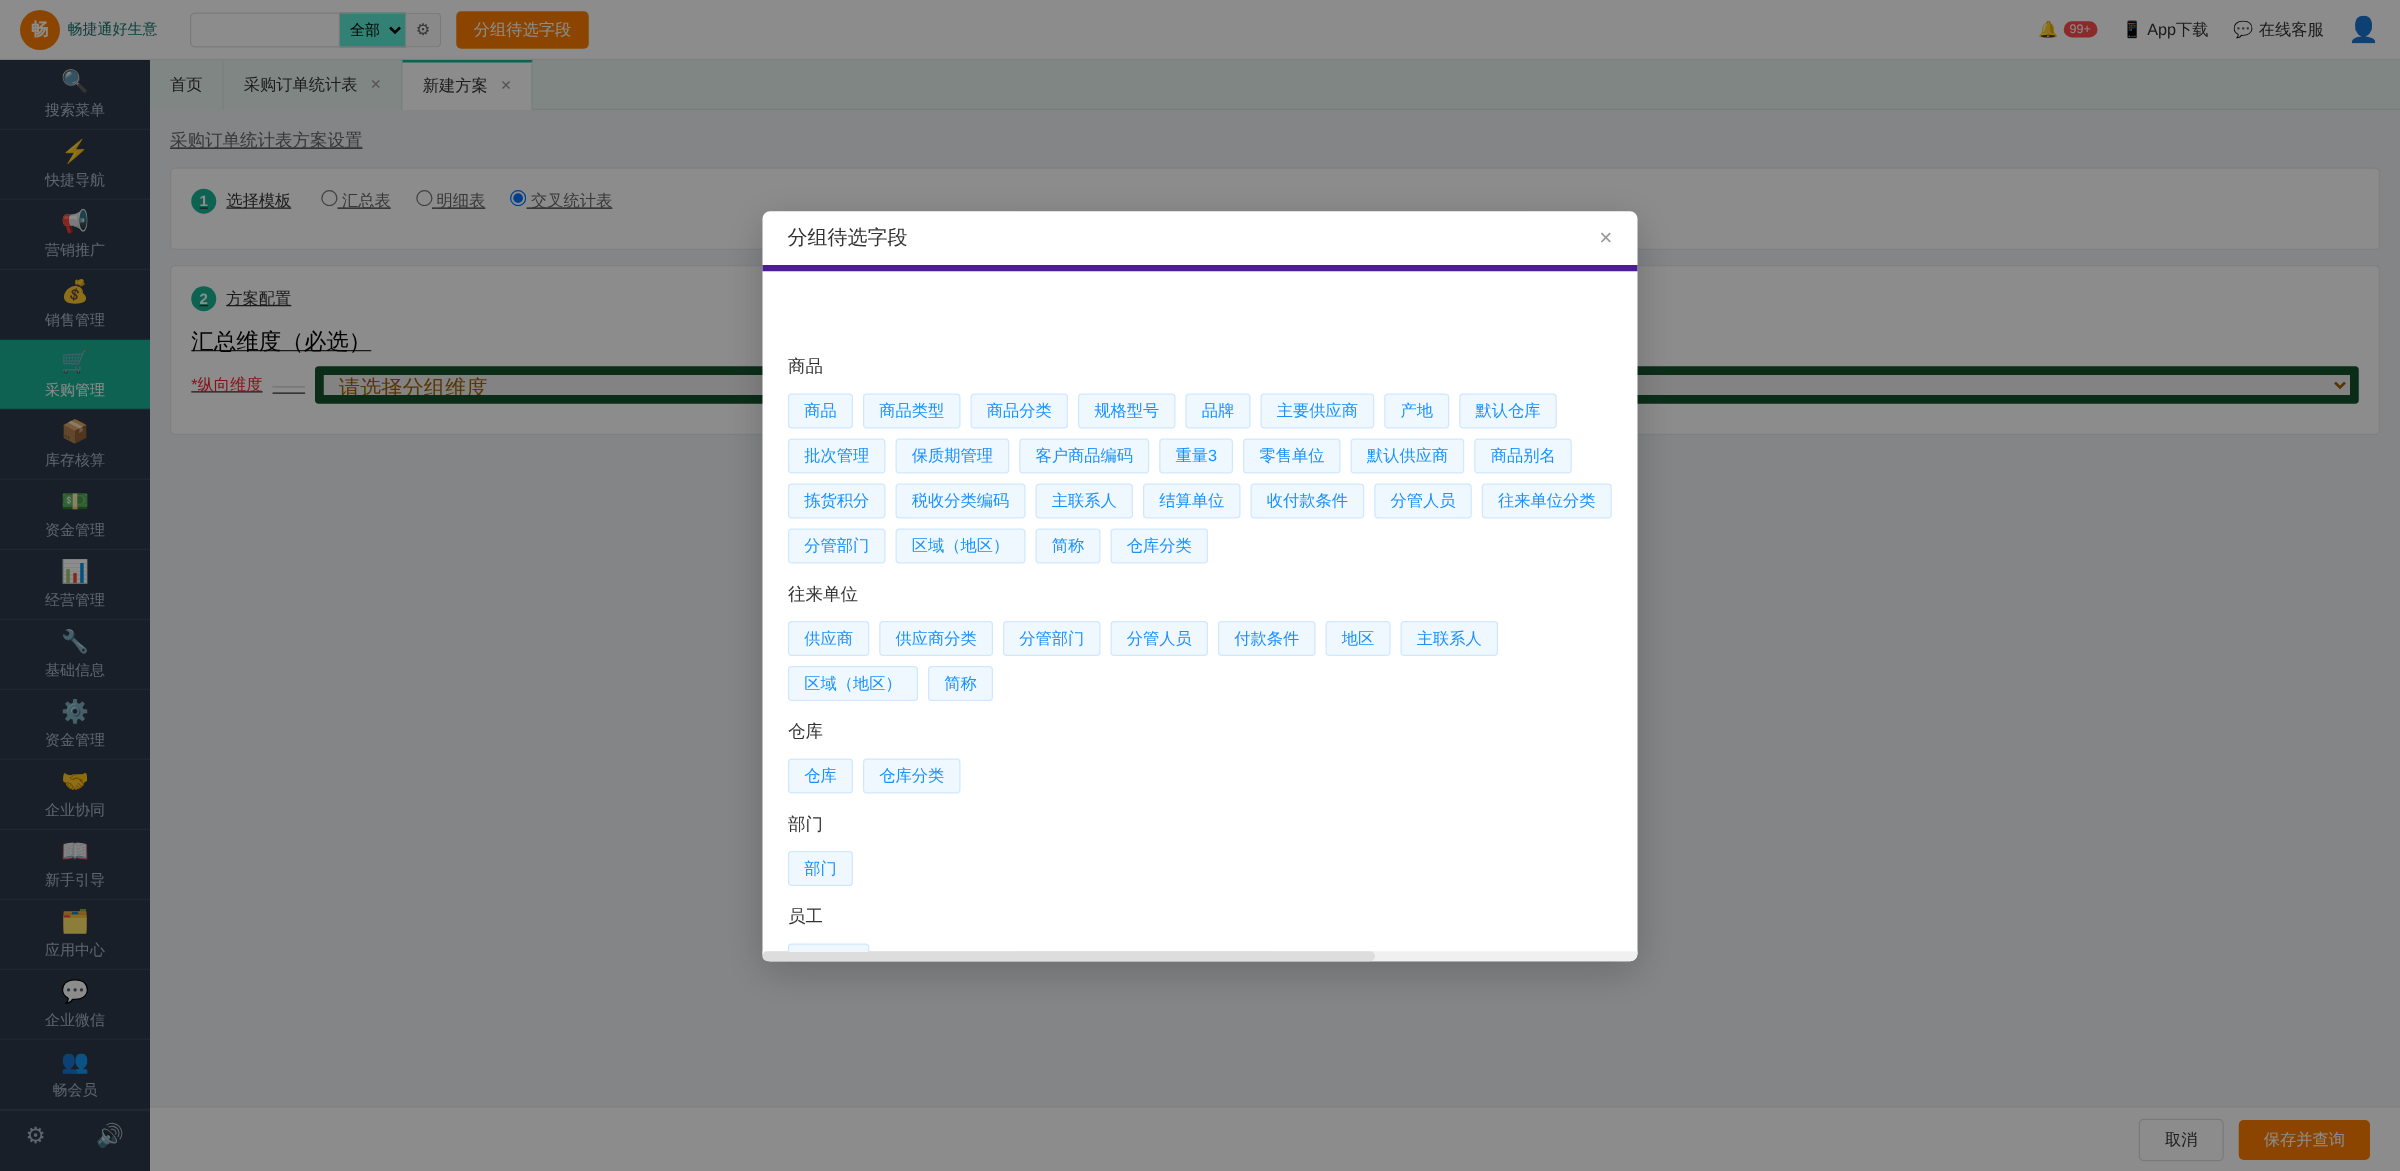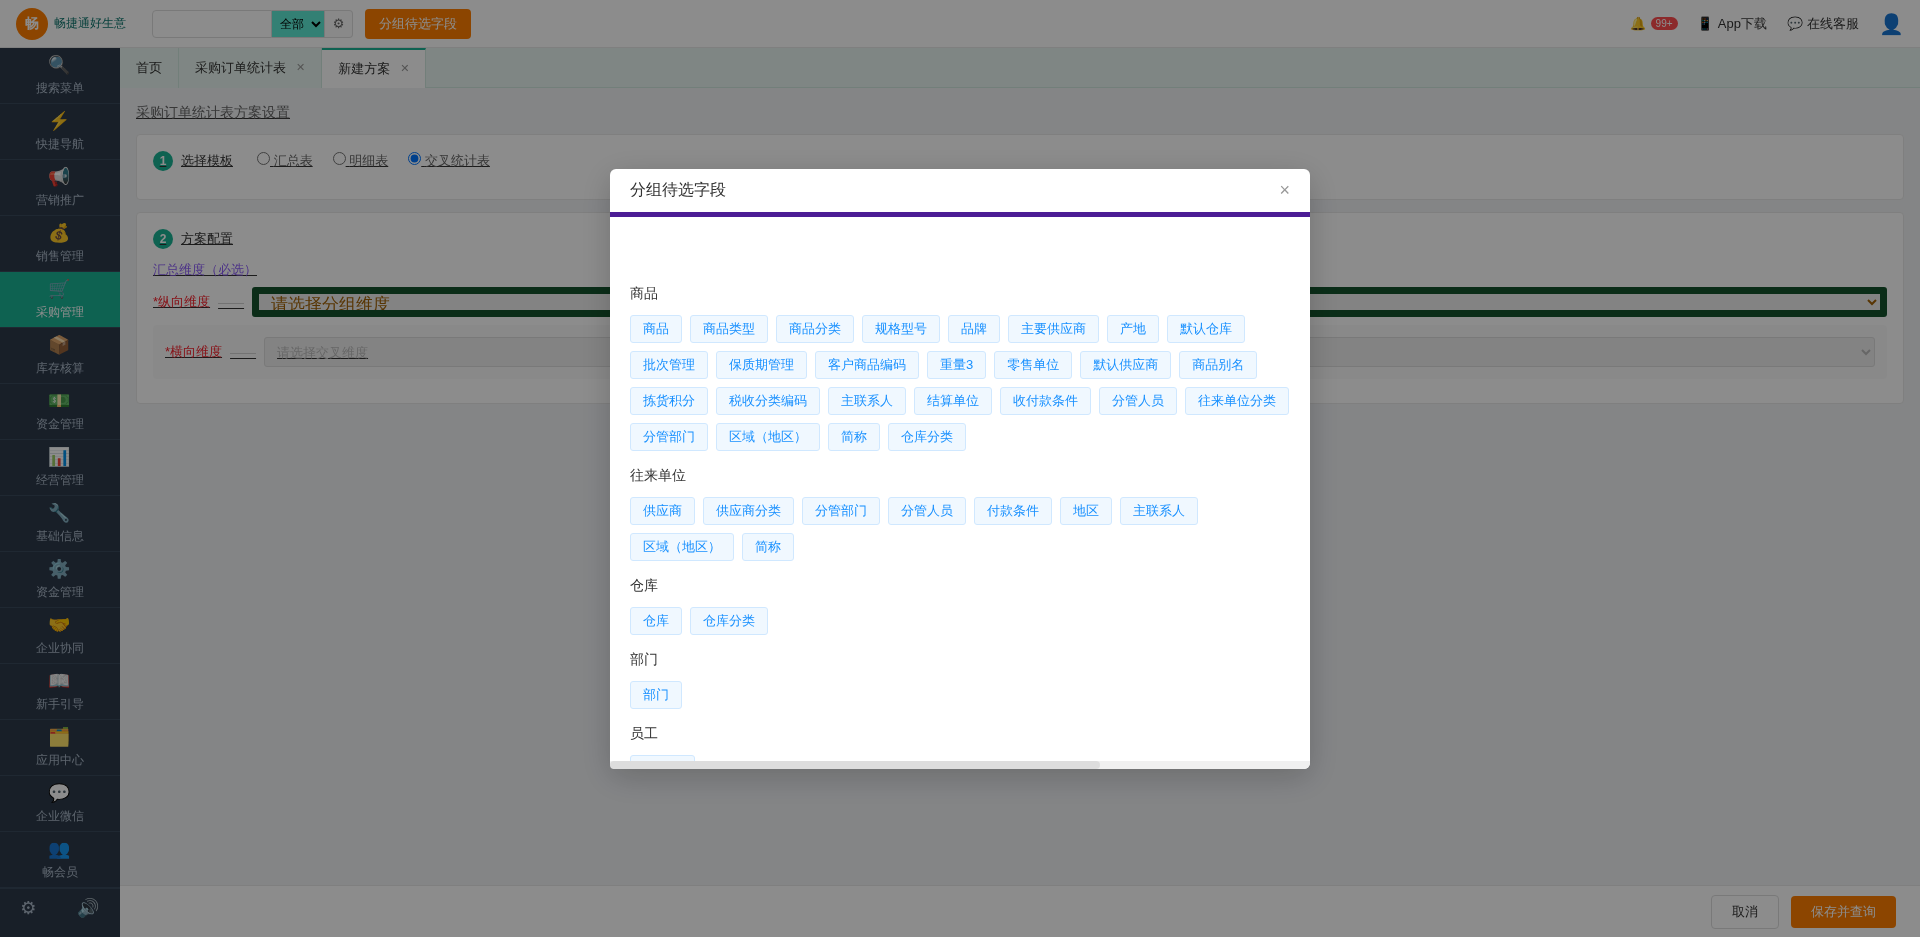--- a/index.html
+++ b/index.html
@@ -439,36 +439,27 @@
         <input type="radio" name="tpl" checked="" style=""> <span>交叉统计表</span>
       </label>
     </div>
   </div>
 
   <div class="section-block">
     <div class="section-header">
       <div class="step-num">2</div>
       <span>方案配置</span>
     </div>
-    <div style="margin-bottom:8px; font-size:13px; color:#8b5cf6;">汇总维度（必选）</div>
+    <div style="margin-bottom:8px; font-size:18px; color:#000000;">汇总维度（必选）</div>
     <div style="display:flex; align-items:center; gap:8px; margin-bottom:8px;">
       <span style="color:#f5222d; font-size:13px;">*纵向维度</span>
       <span style="color:#ccc;">——</span>
       <select style="flex:1; height:30px; border:7px solid #14532d; border-radius:3px; padding:0 8px; font-size:17px; color:#a16207;">
         <option>请选择分组维度</option>
       </select>
-    </div>
-    <div style="background:#fafafa; padding:12px; border-radius:4px; margin-bottom:8px;">
-      <div style="display:flex; align-items:center; gap:8px;">
-        <span style="color:#f5222d; font-size:13px;">*横向维度</span>
-        <span style="color:#ccc;">——</span>
-        <select style="flex:1; height:30px; border:1px solid #ddd; border-radius:3px; padding:0 8px; font-size:13px; color:#bbb;">
-          <option>请选择交叉维度</option>
-        </select>
-      </div>
     </div>
   </div>
 </div>
 
 <div class="bottom-bar">
   <button class="btn-cancel">取消</button>
   <button class="btn-save">保存并查询</button>
 </div>
 
 <div class="modal-overlay">

